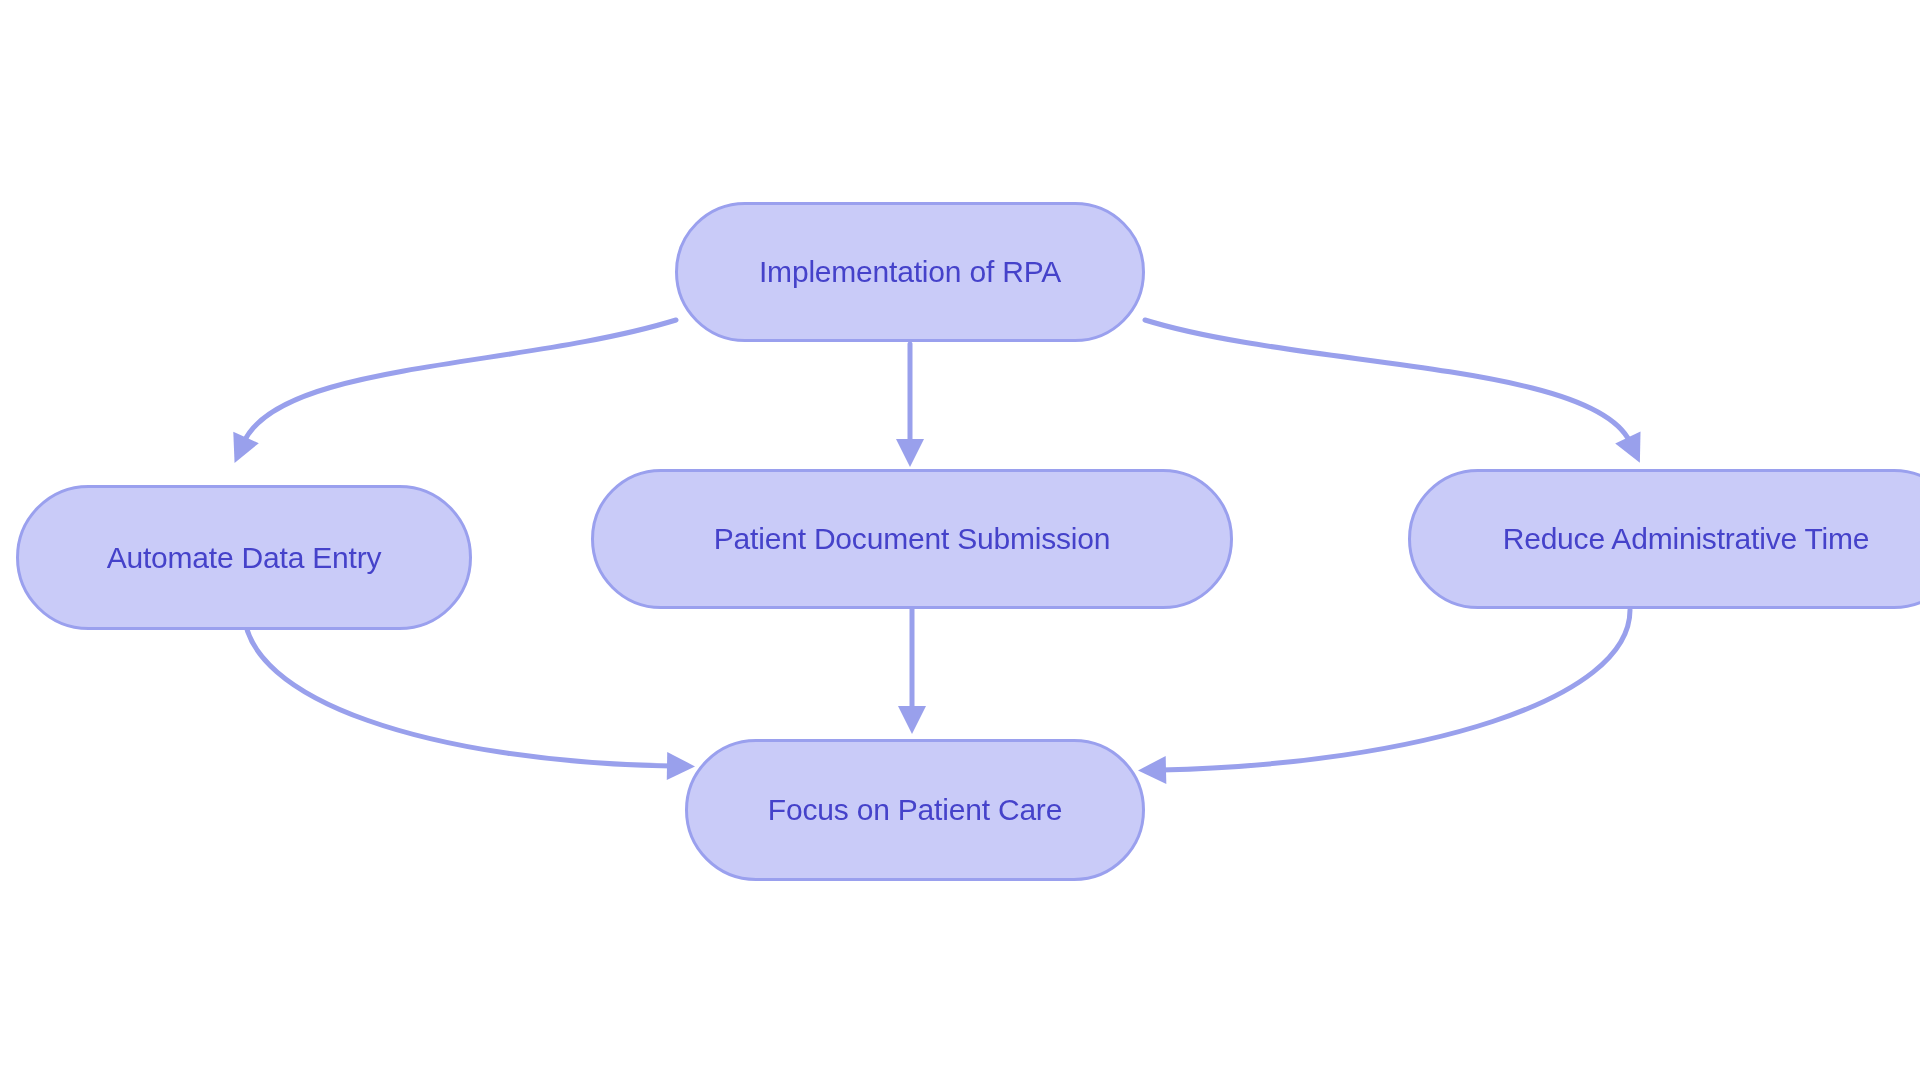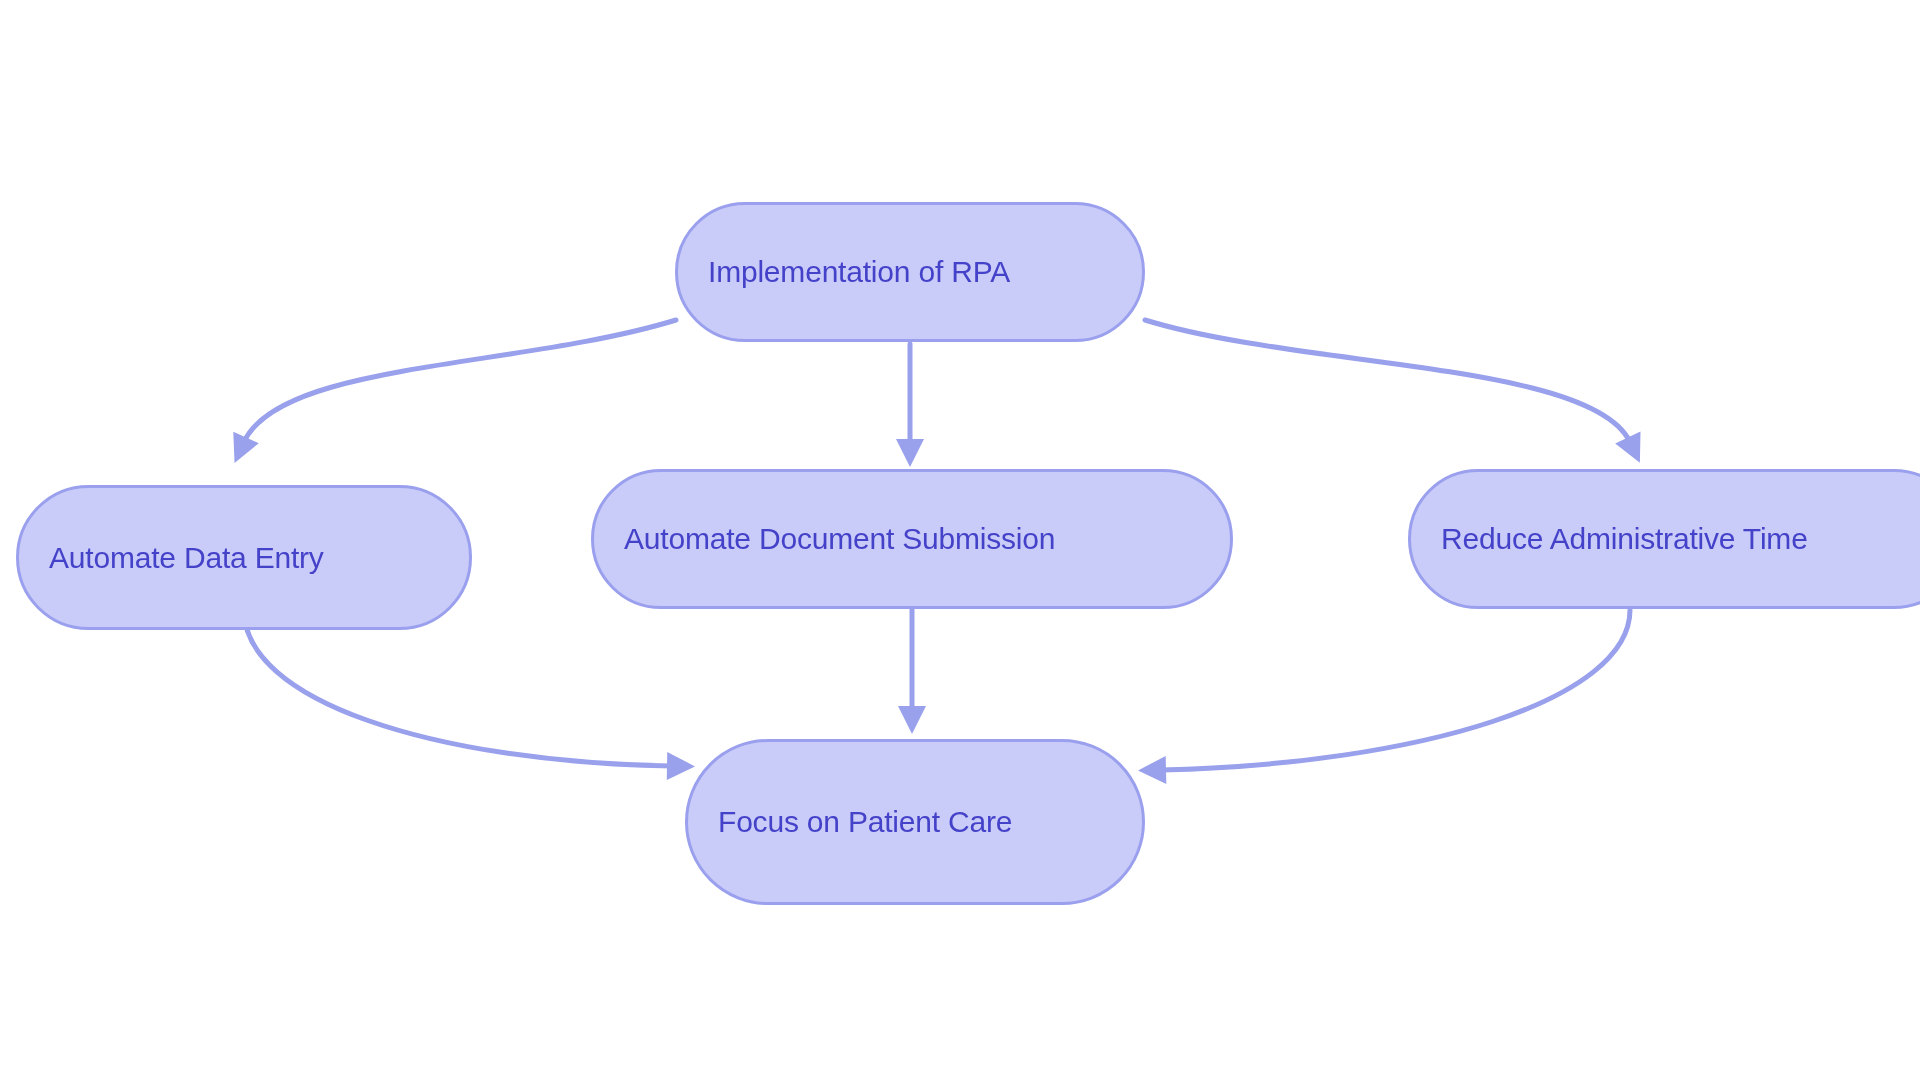--- a/index.html
+++ b/index.html
@@ -40,20 +40,21 @@
     fill: var(--edge);
     stroke: none;
   }
   .node {
     position: absolute;
     background: var(--node-fill);
     border: 3px solid var(--node-border);
     border-radius: 999px;
     display: flex;
     align-items: center;
+    justify-content: center;
     text-align: center;
     color: var(--text);
     font-size: 30px;
     font-weight: 400;
     letter-spacing: -0.2px;
     line-height: 1.2;
     padding: 0 30px;
   }
 </style>
 </head>
@@ -77,24 +78,24 @@
 
   <div class="node" style="left:675px; top:202px; width:470px; height:140px;">
     <span>Implementation of RPA</span>
   </div>
 
   <div class="node" style="left:16px; top:485px; width:456px; height:145px;">
     <span>Automate Data Entry</span>
   </div>
 
   <div class="node" style="left:591px; top:469px; width:642px; height:140px;">
-    <span>Automate Document Submission</span>
+    <span>Patient Document Submission</span>
   </div>
 
   <div class="node" style="left:1408px; top:469px; width:556px; height:140px;">
     <span>Reduce Administrative Time</span>
   </div>
 
-  <div class="node" style="left:685px; top:739px; width:460px; height:166px;">
+  <div class="node" style="left:685px; top:739px; width:460px; height:142px;">
     <span>Focus on Patient Care</span>
   </div>
 
 </div>
 
 </body></html>

